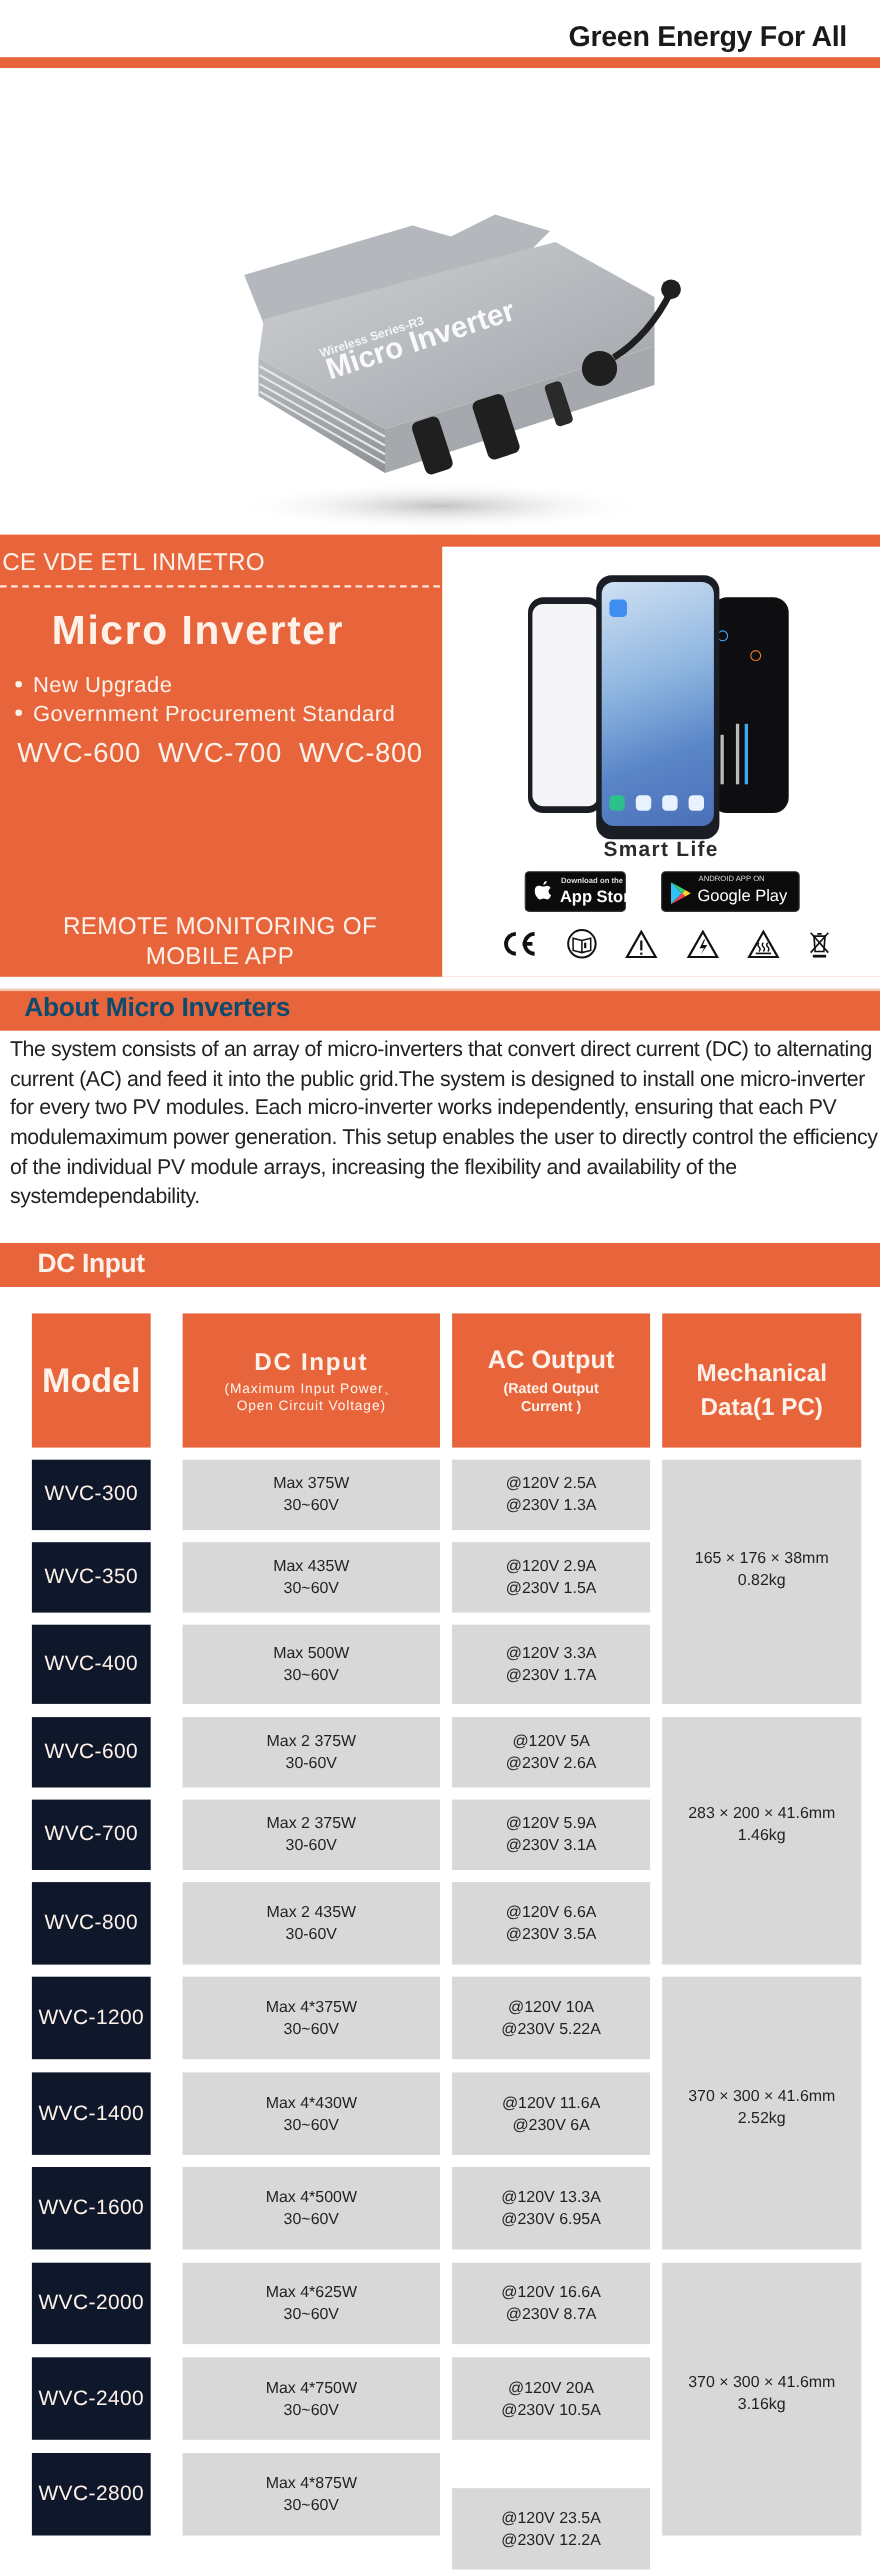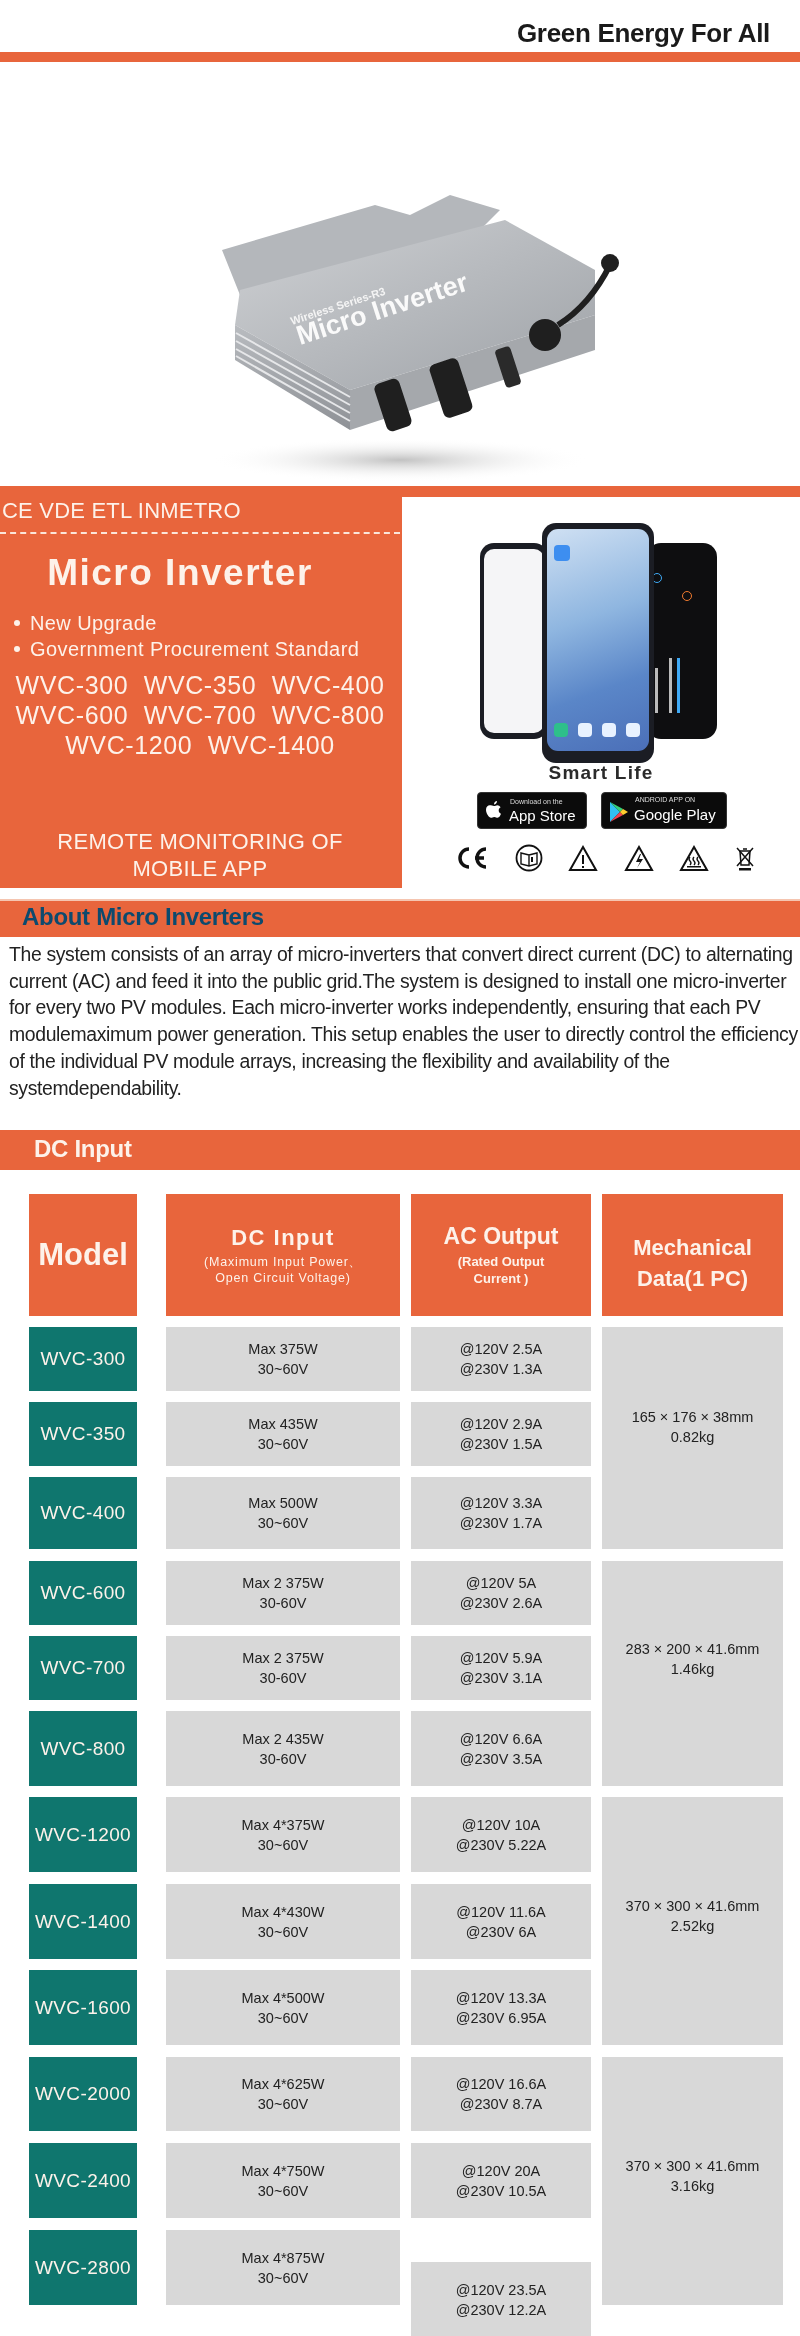--- a/index.html
+++ b/index.html
@@ -25,39 +25,39 @@
   .bullet-dot { display: inline-block; width: 6px; height: 6px; border-radius: 50%; background: #fdf2ea; margin-right: 10px; vertical-align: middle; position: relative; top: -2px; }
   #models-grid { left: 0; top: 670px; width: 400px; text-align: center; }
   .model-line { font-size: 25px; color: #fdf2ea; height: 30px; line-height: 30px; letter-spacing: 0.6px; word-spacing: 8px; }
   #remote-text { left: 0; top: 828px; width: 400px; text-align: center; font-size: 22px; color: #fdf2ea; line-height: 27px; letter-spacing: 0.3px; }
 
   
   #app-panel { left: 402px; top: 497px; width: 398px; height: 391px; background: #ffffff; }
   .phone { position: absolute; border-radius: 14px; background: #1b1d24; }
   #smart-life { left: 402px; top: 762px; width: 398px; text-align: center; font-size: 19px; font-weight: bold; color: #2b2b2b; letter-spacing: 1.2px; }
   .store-btn { position: absolute; top: 792px; height: 37px; background: #0b0b0b; border-radius: 4px; border: 1px solid #333; color: #fff; }
-  #appstore-btn { left: 477px; width: 110px; }
+  #appstore-btn { left: 477px; width: 92px; font-weight: bold; }
   #gplay-btn { left: 601px; width: 126px; }
   .store-small { position: absolute; font-size: 7px; color: #ddd; white-space: nowrap; }
   .store-big { position: absolute; font-size: 15px; color: #fff; white-space: nowrap; }
   #cert-icons { left: 455px; top: 844px; width: 300px; height: 28px; display: flex; justify-content: space-between; align-items: center; }
 
   
   #about-bar { left: 0; top: 899px; width: 800px; height: 38px; background: #e8653c; border-top: 2px solid #f5c5b0; }
   #about-title { left: 22px; top: 903px; font-size: 24px; font-weight: bold; color: #0c4a6e; letter-spacing: -0.3px; }
   #about-text { left: 9px; top: 941px; width: 790px; font-size: 19.4px; line-height: 26.7px; color: #222; letter-spacing: -0.35px; }
 
   
   #dc-bar { left: 0; top: 1130px; width: 800px; height: 40px; background: #e8653c; }
   #dc-title { left: 34px; top: 1135px; font-size: 24px; font-weight: bold; color: #fdf2ea; letter-spacing: -0.3px; }
 
   
   .cell { position: absolute; display: flex; align-items: center; justify-content: center; text-align: center; }
   .hcell { background: #e8653c; color: #fdf2ea; flex-direction: column; }
-  .mcell { background: #0f766e; color: #fdf2ea; font-size: 19px; letter-spacing: 0.4px; }
+  .mcell { background: #0f172a; color: #fdf2ea; font-size: 19px; letter-spacing: 0.4px; }
   .gcell { background: #d8d8d8; color: #222; font-size: 14.5px; line-height: 20px; flex-direction: column; }
   .col-model { left: 29px; width: 108px; }
   .col-dc { left: 166px; width: 234px; }
   .col-ac { left: 411px; width: 180px; }
   .col-mech { left: 602px; width: 181px; }
 </style>
 </head>
 <body>
 
 <div id="tagline" class="abs">Green Energy For All</div>
@@ -105,23 +105,21 @@
   <circle cx="410" cy="88" r="9" fill="#1f1f1f"></circle>
 </svg>
 
 <div id="promo" class="abs"></div>
 <div id="cert-line" class="abs">CE VDE ETL INMETRO</div>
 <div id="dash-line" class="abs"></div>
 <div id="promo-title" class="abs">Micro Inverter</div>
 <div id="bullet-1" class="abs bullet"><span class="bullet-dot"></span><span>New Upgrade</span></div>
 <div id="bullet-2" class="abs bullet"><span class="bullet-dot"></span><span>Government Procurement Standard</span></div>
 <div id="models-grid" class="abs">
-  <div class="model-line">WVC-300 WVC-350 WVC-400</div>
   <div class="model-line">WVC-600 WVC-700 WVC-800</div>
-  <div class="model-line">WVC-1200 WVC-1400</div>
 </div>
 <div id="remote-text" class="abs">
   <div>REMOTE MONITORING OF</div>
   <div>MOBILE APP</div>
 </div>
 
 <div id="app-panel" class="abs">
 
   <div class="phone" style="left:78px; top:46px; width:68px; height:196px; background:#1b1d24;">
     <div style="position:absolute; left:4px; top:6px; right:4px; bottom:6px; background:#f5f5f7; border-radius:10px;"></div>

